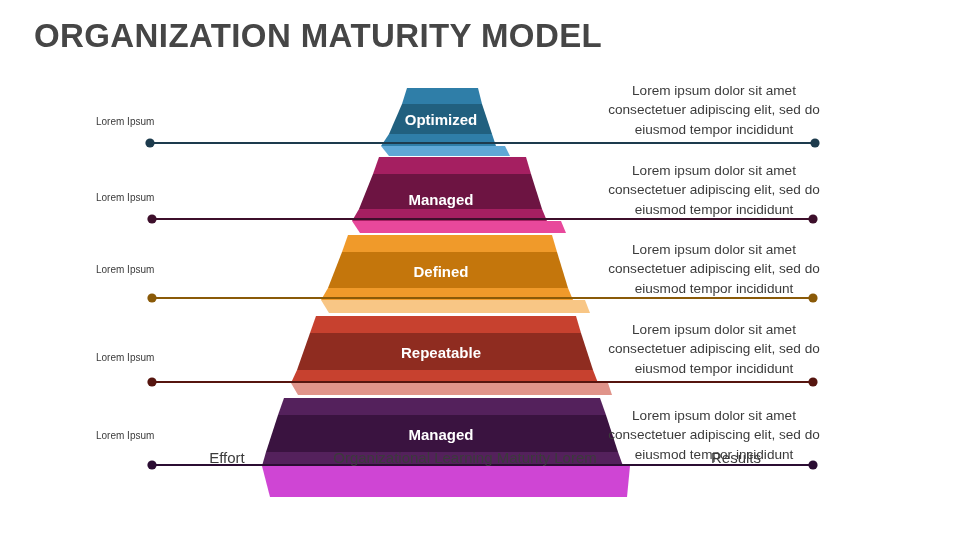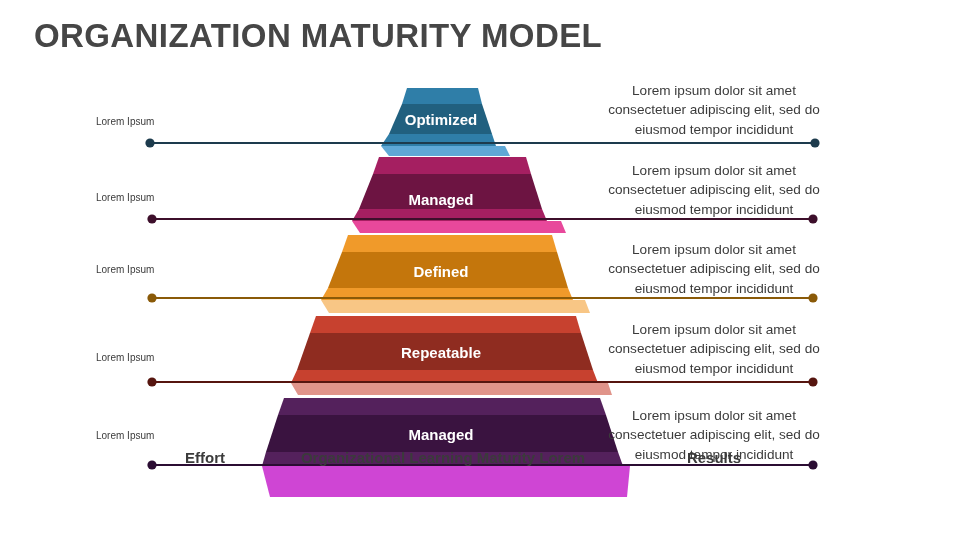--- a/index.html
+++ b/index.html
@@ -41,23 +41,24 @@
   
   .right-para{
     position:absolute;left:600px;width:228px;
     text-align:center;
     font-size:13.6px;line-height:19.4px;color:#3b3b3b;
   }
 
   
   .axis-label{
     position:absolute;bottom:18px;
-    font-size:15px;font-weight:bold;color:#3b3b3b;
+    font-size:15px;font-weight:normal;color:#3b3b3b;
     white-space:nowrap;text-align:center;
     transform:translateX(-50%);
+    margin-left:22px;
   }
 </style>
 </head>
 <body>
 
 <div id="slide">
 
   <div id="title">ORGANIZATION MATURITY MODEL</div>
 
   <svg id="pyramid" viewBox="0 0 960 540" xmlns="http://www.w3.org/2000/svg">

